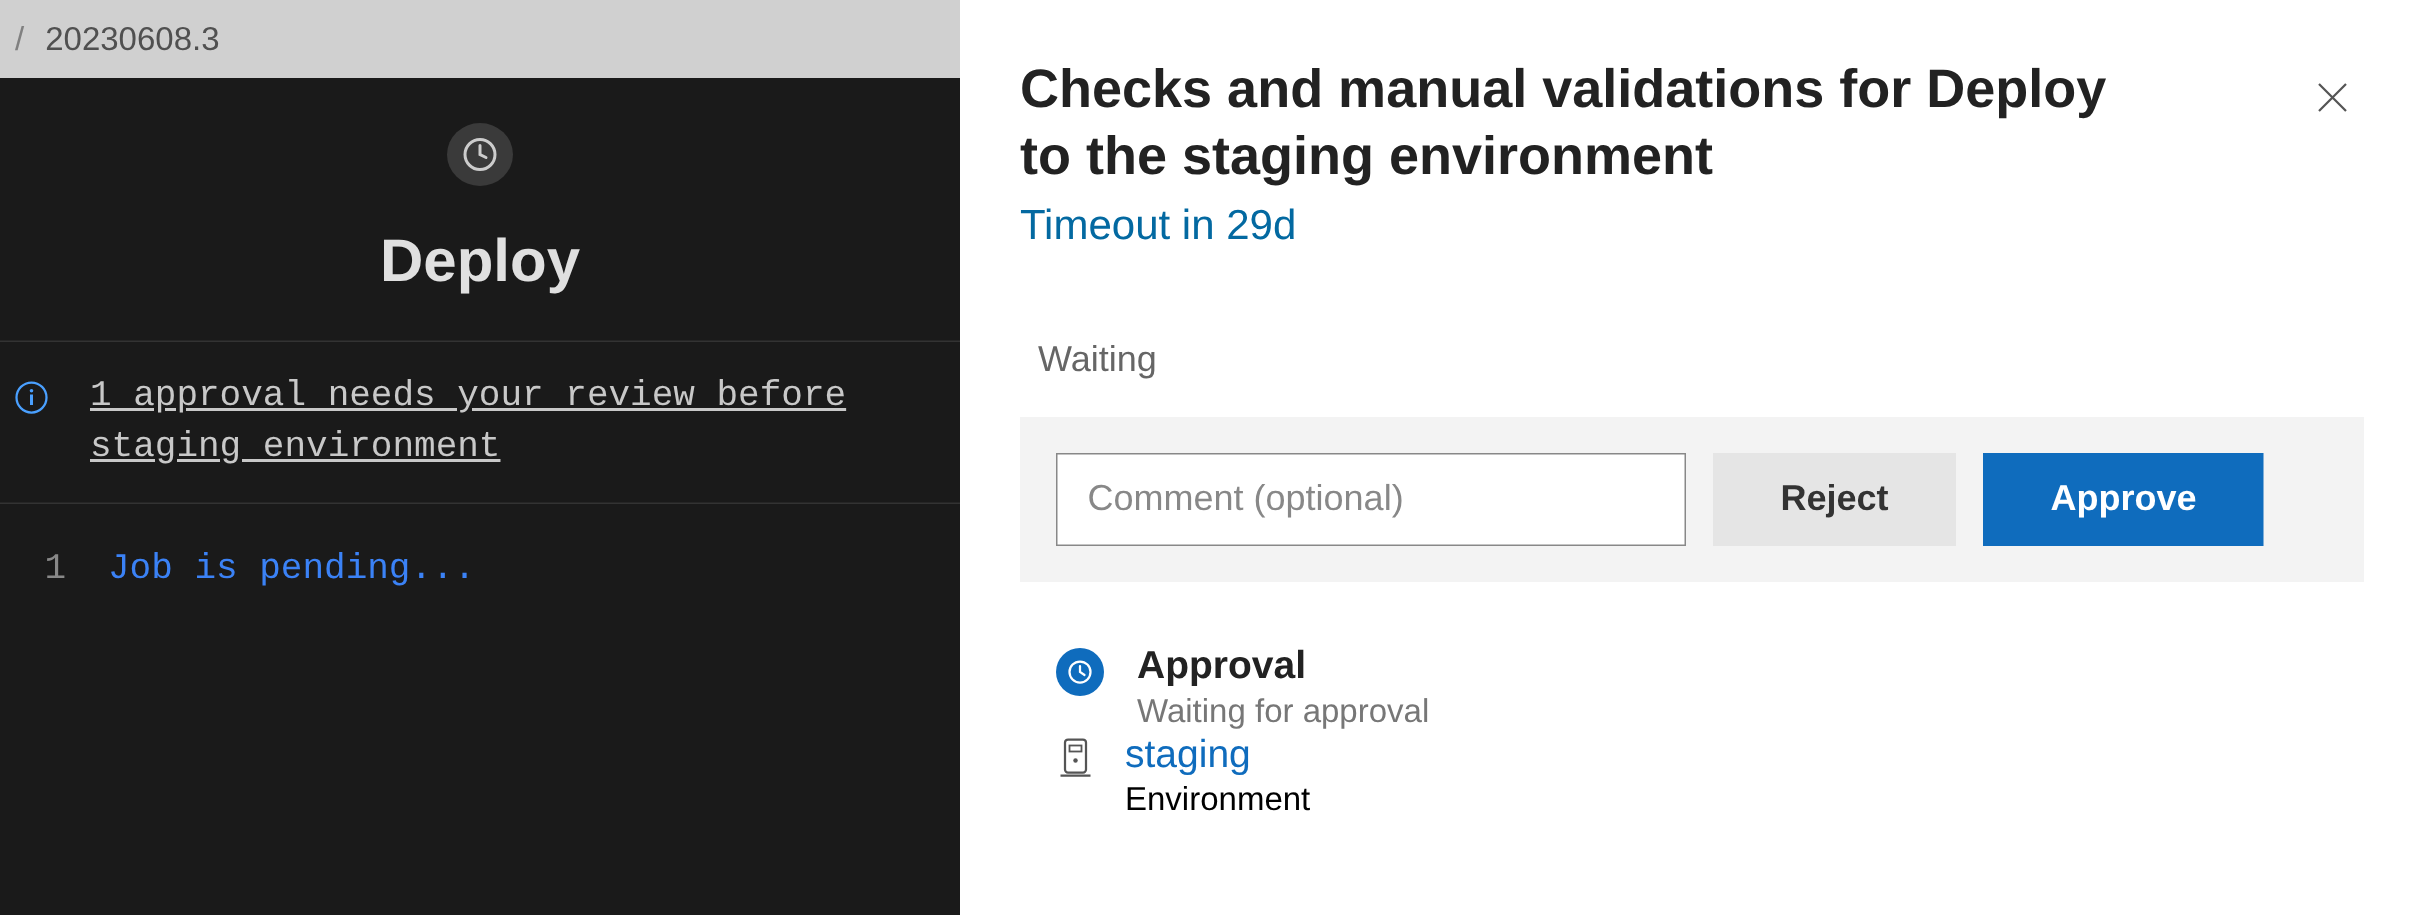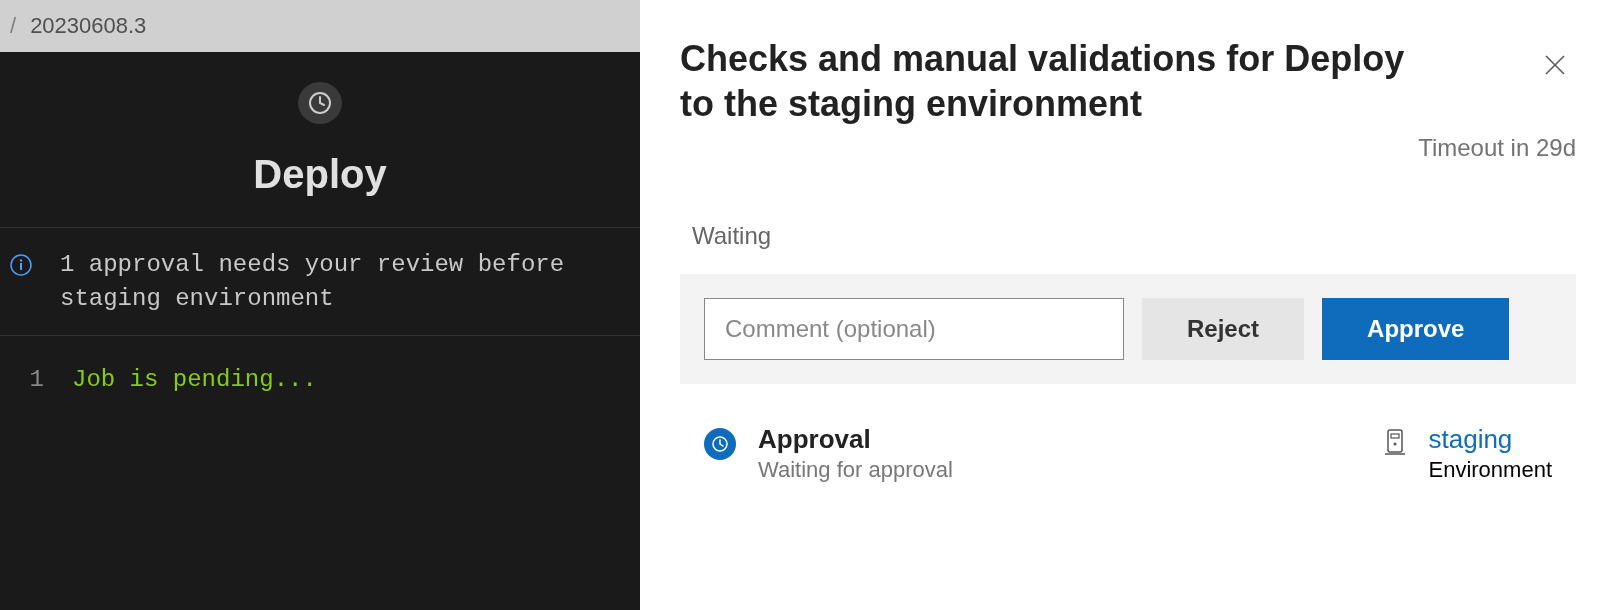--- a/index.html
+++ b/index.html
@@ -88,21 +88,21 @@
     .log-linenum {
       font-family: "Consolas", "Courier New", monospace;
       font-size: 24px;
       color: #888;
       width: 34px;
       text-align: right;
     }
     .log-text {
       font-family: "Consolas", "Courier New", monospace;
       font-size: 24px;
-      color: #84cc16;
+      color: #3b82f6;
     }
     .right-panel {
       position: absolute;
       left: 640px;
       top: 0;
       width: 976px;
       height: 466px;
       background: #fff;
       padding: 36px 40px 0 40px;
     }
@@ -117,24 +117,23 @@
       color: #222;
       line-height: 1.25;
       max-width: 760px;
     }
     .close-btn {
       cursor: pointer;
       padding: 8px;
       margin-top: 8px;
     }
     .panel-subtitle {
-      font-size: 24px;
-      color: #737373;
+      font-size: 28px;
+      color: #0369a1;
       margin-top: 8px;
-      text-align: right;
     }
     .waiting-label {
       font-size: 24px;
       color: #666;
       margin-top: 60px;
       margin-left: 12px;
     }
     .action-bar {
       background: #f3f3f3;
       margin-top: 24px;
@@ -171,20 +170,21 @@
     }
     .btn-approve {
       background: #0f6cbd;
       color: #fff;
     }
     .checks-row {
       display: flex;
       align-items: flex-start;
       margin-top: 40px;
       padding: 0 24px;
+      flex-direction: column;
     }
     .check-left {
       display: flex;
       align-items: flex-start;
       gap: 22px;
       flex: 1;
     }
     .check-icon {
       width: 32px;
       height: 32px;
@@ -245,21 +245,21 @@
   </div>
 
   <div class="info-banner">
     <div class="info-icon-wrap">
       <svg width="22" height="22" viewBox="0 0 22 22">
         <circle cx="11" cy="11" r="10" stroke="#4aa0ff" stroke-width="1.5" fill="none"></circle>
         <circle cx="11" cy="6.5" r="1.2" fill="#4aa0ff"></circle>
         <rect x="10" y="9" width="2" height="7" fill="#4aa0ff"></rect>
       </svg>
     </div>
-    <div class="info-text" style="white-space: pre-line;">1 approval needs your review before
+    <div class="info-text" style="white-space: pre-line; text-decoration: underline;">1 approval needs your review before
 staging environment</div>
   </div>
 
   <div class="log-area">
     <div class="log-linenum">1</div>
     <div class="log-text">Job is pending...</div>
   </div>
 </div>
 
 <div class="right-panel">

